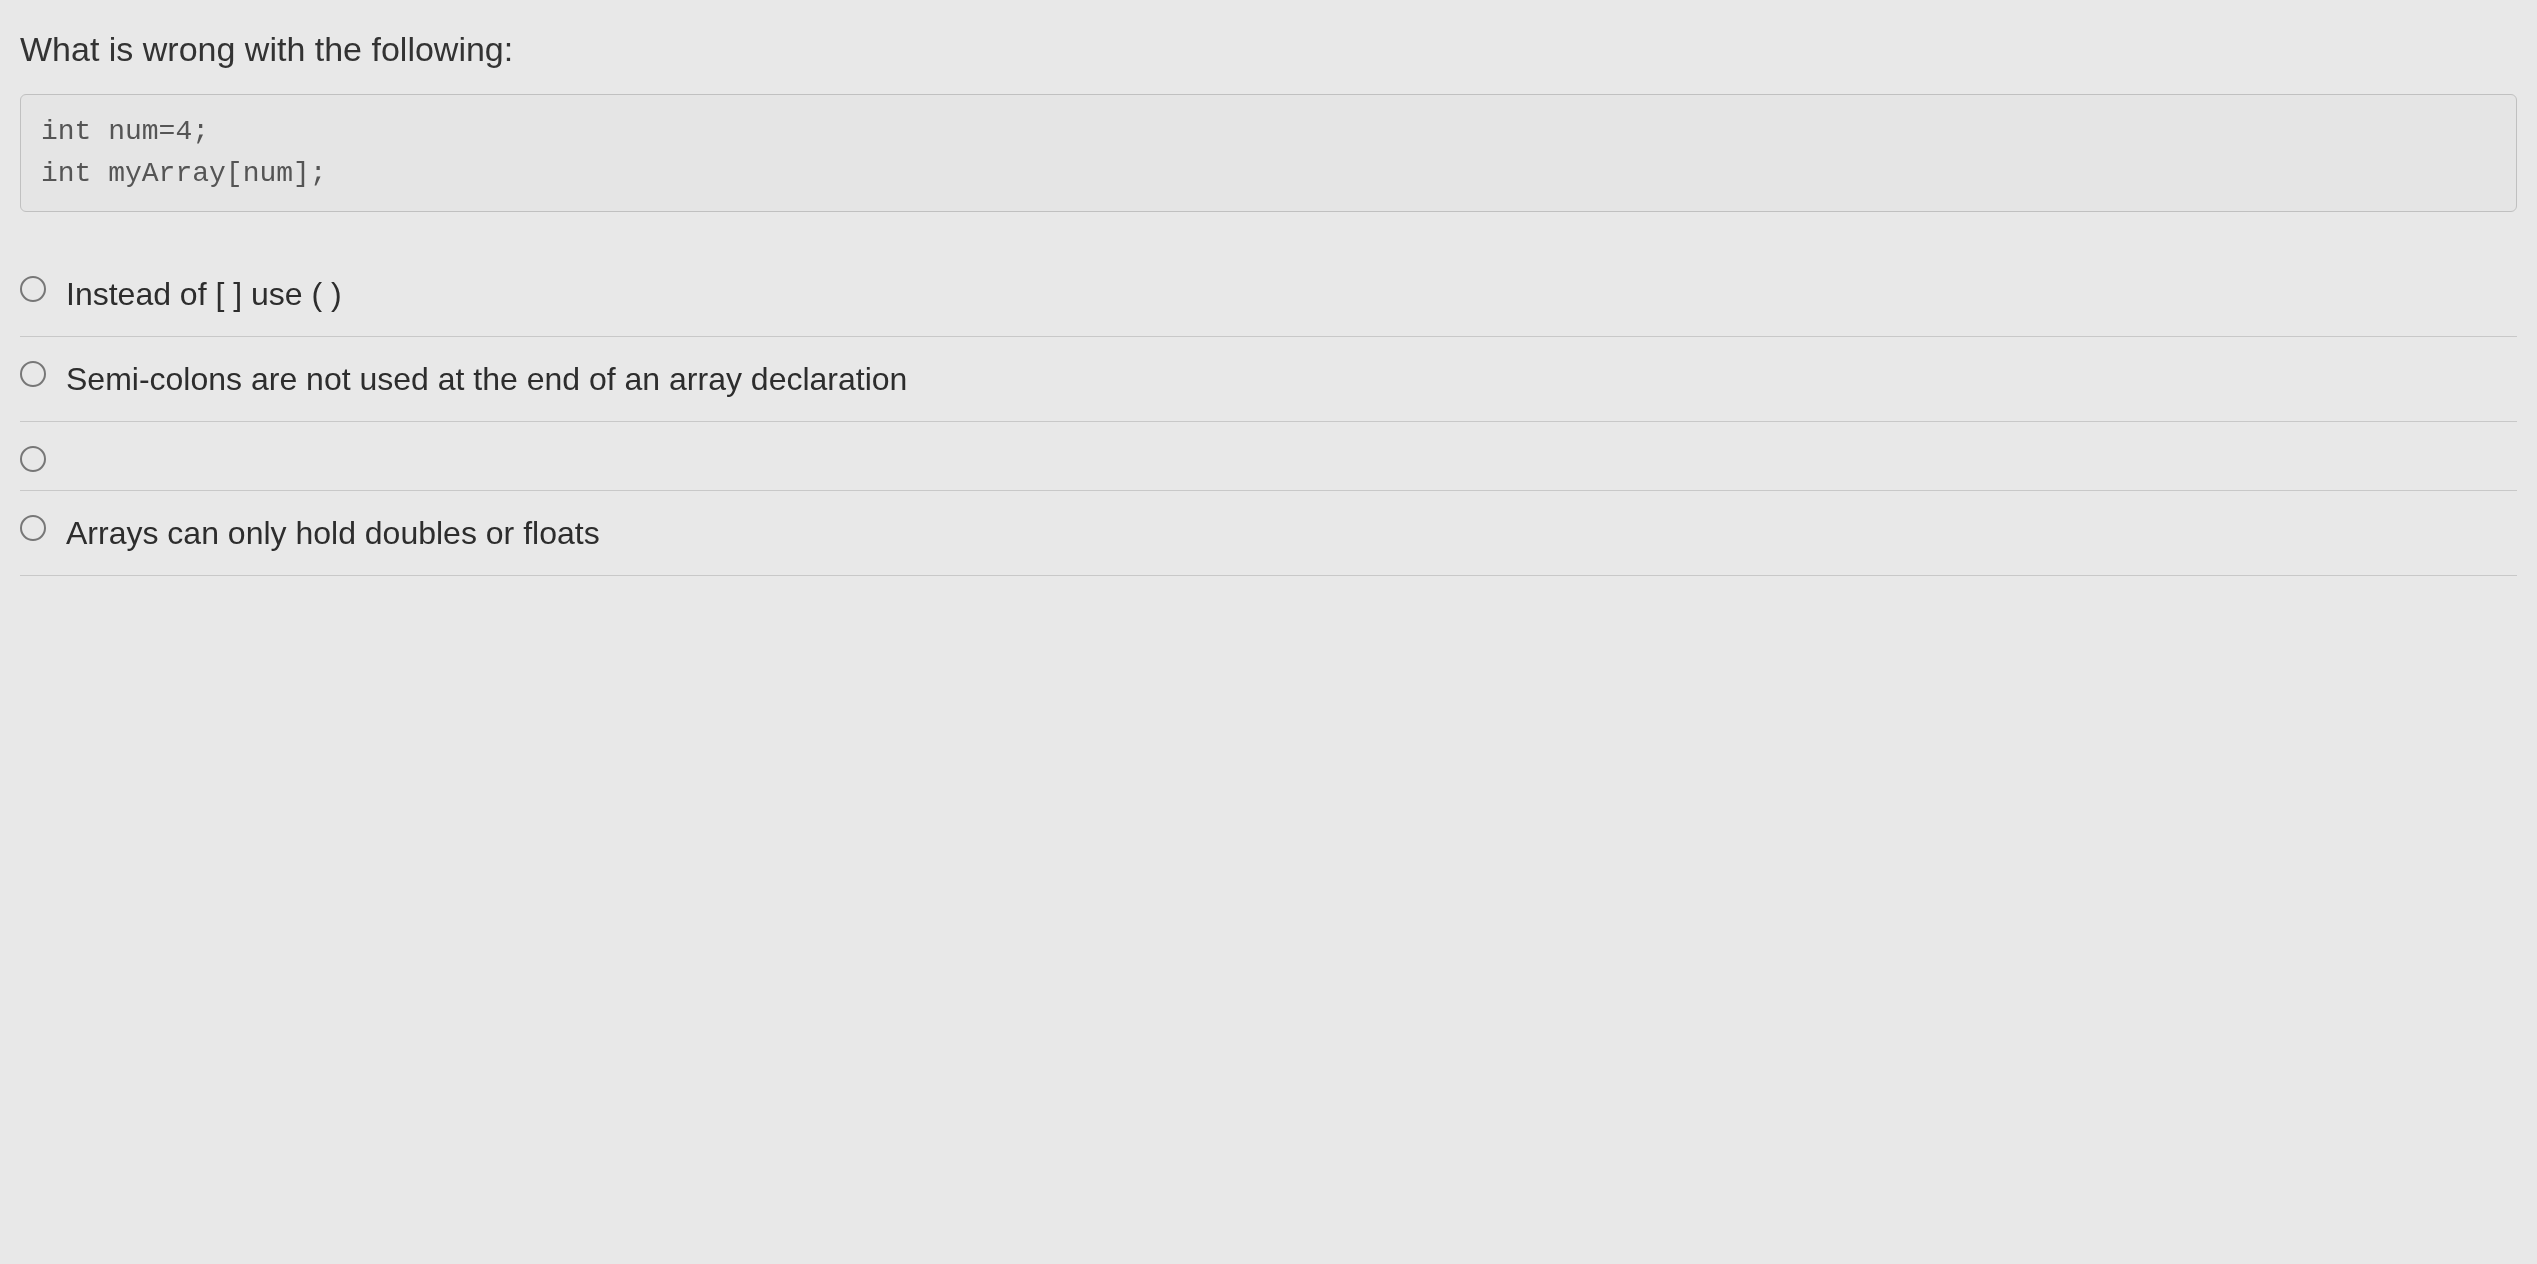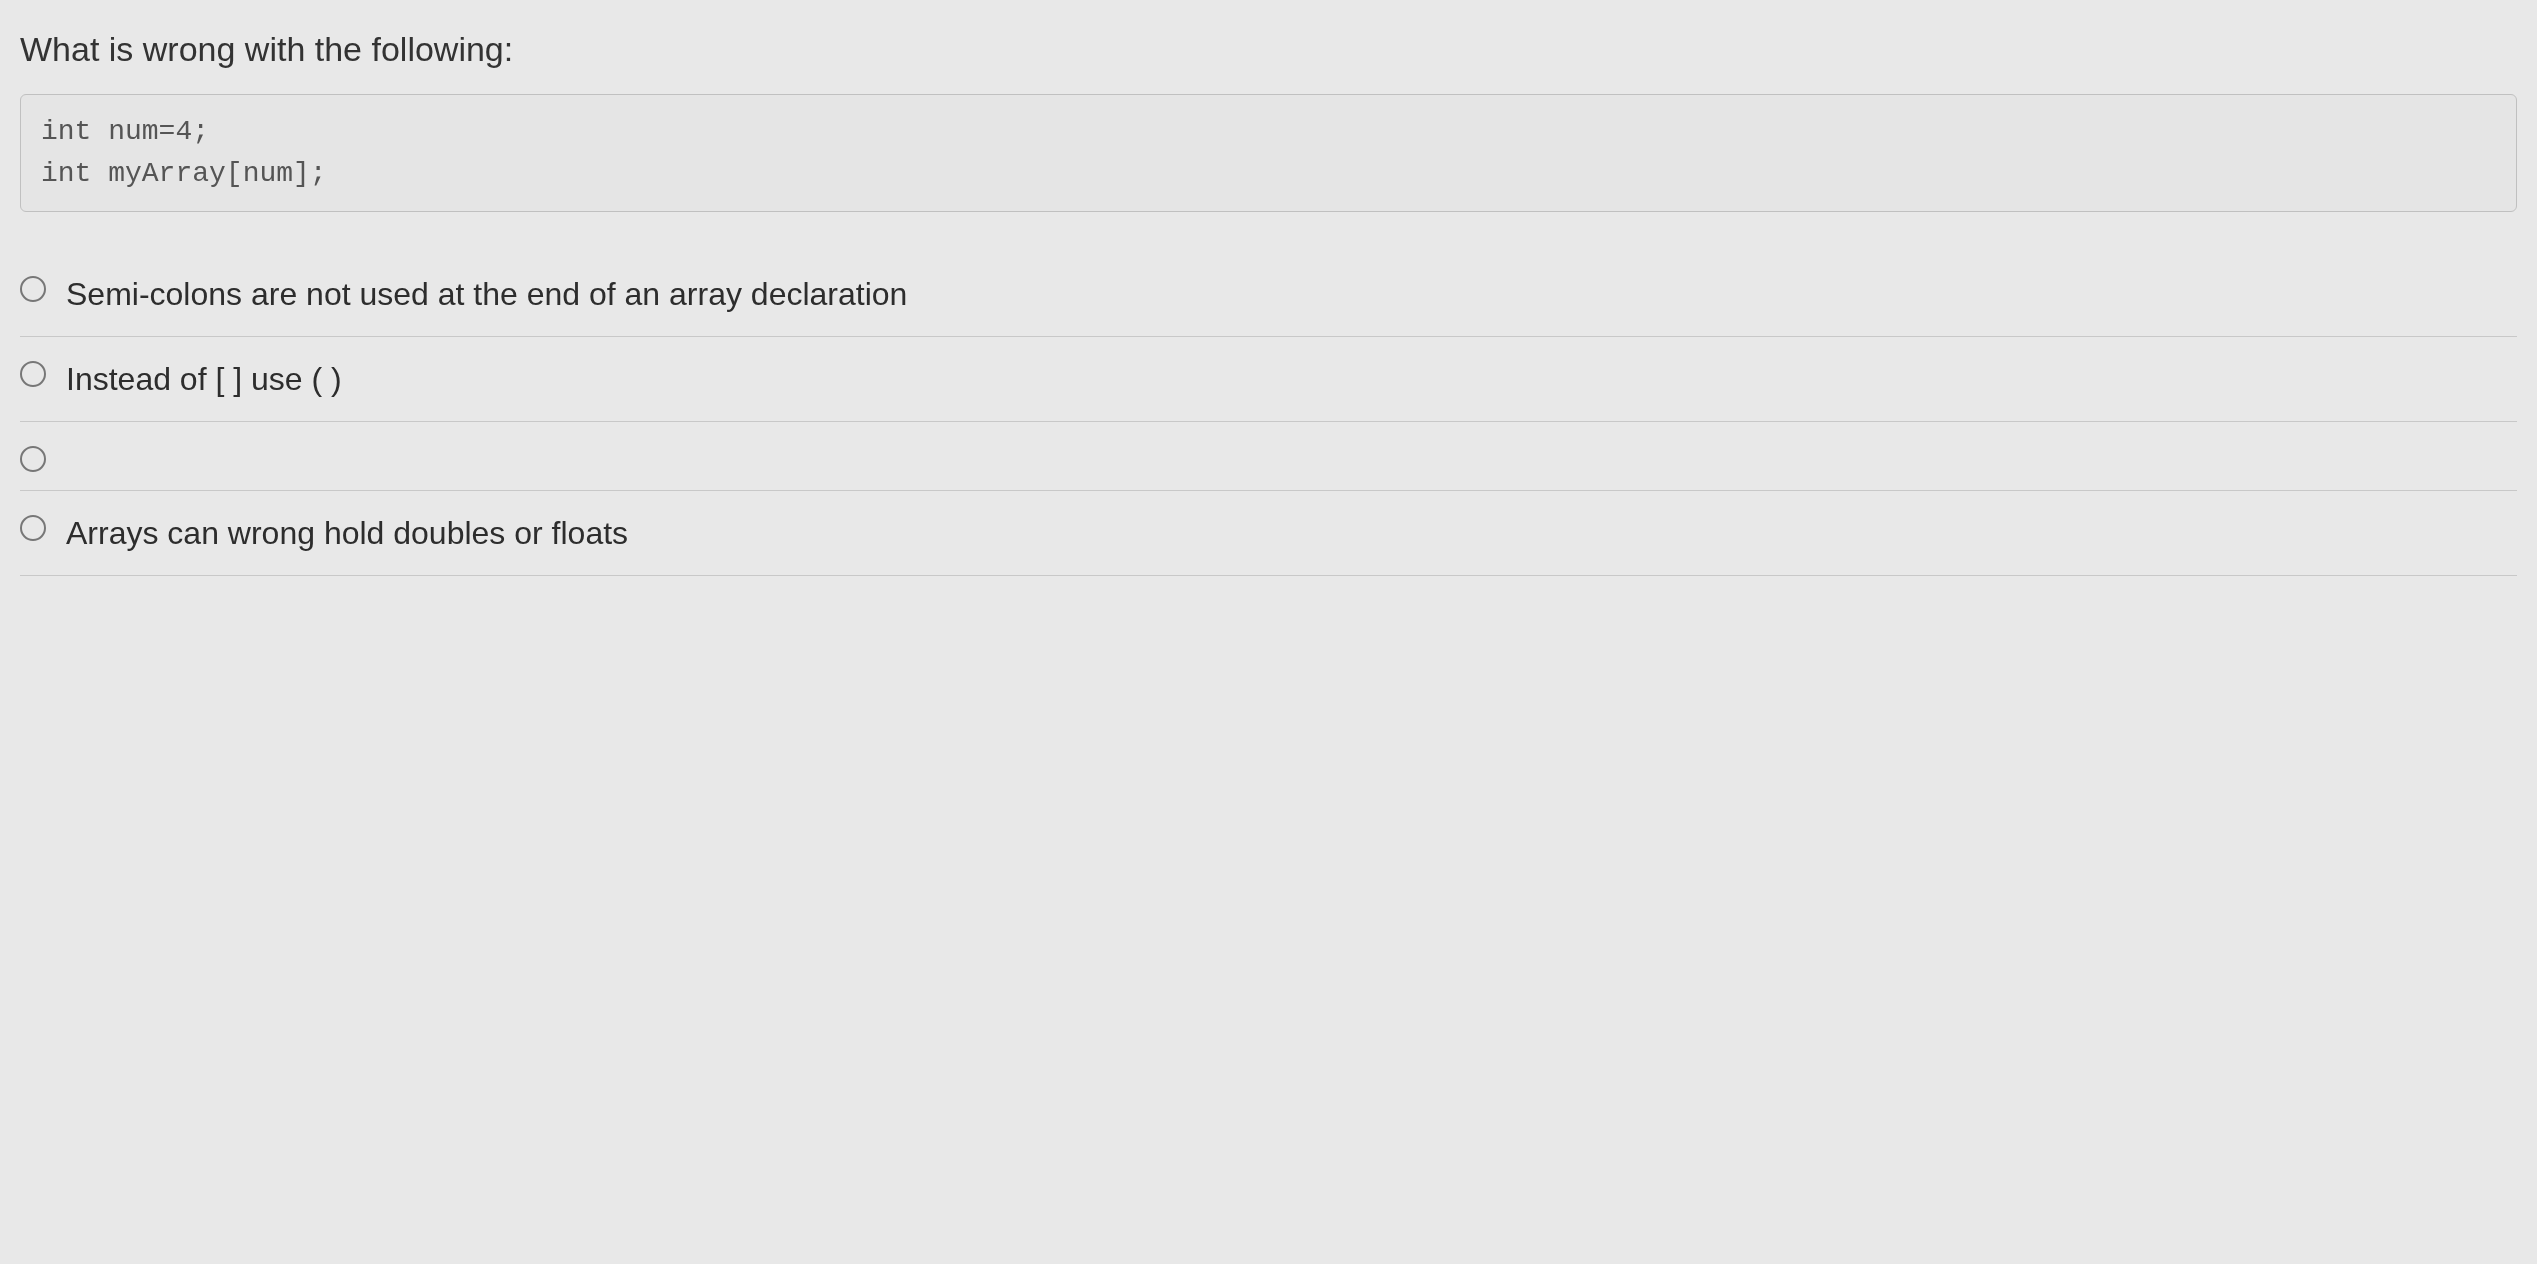--- a/index.html
+++ b/index.html
@@ -68,31 +68,31 @@
 
   <div class="question-stem">What is wrong with the following:</div>
 
   <div class="code-block">int num=4;
 int myArray[num];</div>
 
   <div class="options">
 
     <label class="option-row">
       <span class="radio"></span>
-      <span class="option-text">Semi-colons are not used at the end of an array declaration</span>
+      <span class="option-text">Instead of [ ] use ( )</span>
     </label>
 
     <label class="option-row">
       <span class="radio"></span>
-      <span class="option-text">Instead of [ ] use ( )</span>
+      <span class="option-text">Semi-colons are not used at the end of an array declaration</span>
     </label>
 
     <label class="option-row">
       <span class="radio"></span>
     </label>
 
     <label class="option-row">
       <span class="radio"></span>
-      <span class="option-text">Arrays can wrong hold doubles or floats</span>
+      <span class="option-text">Arrays can only hold doubles or floats</span>
     </label>
 
   </div>
 </div>
 
 </body></html>

